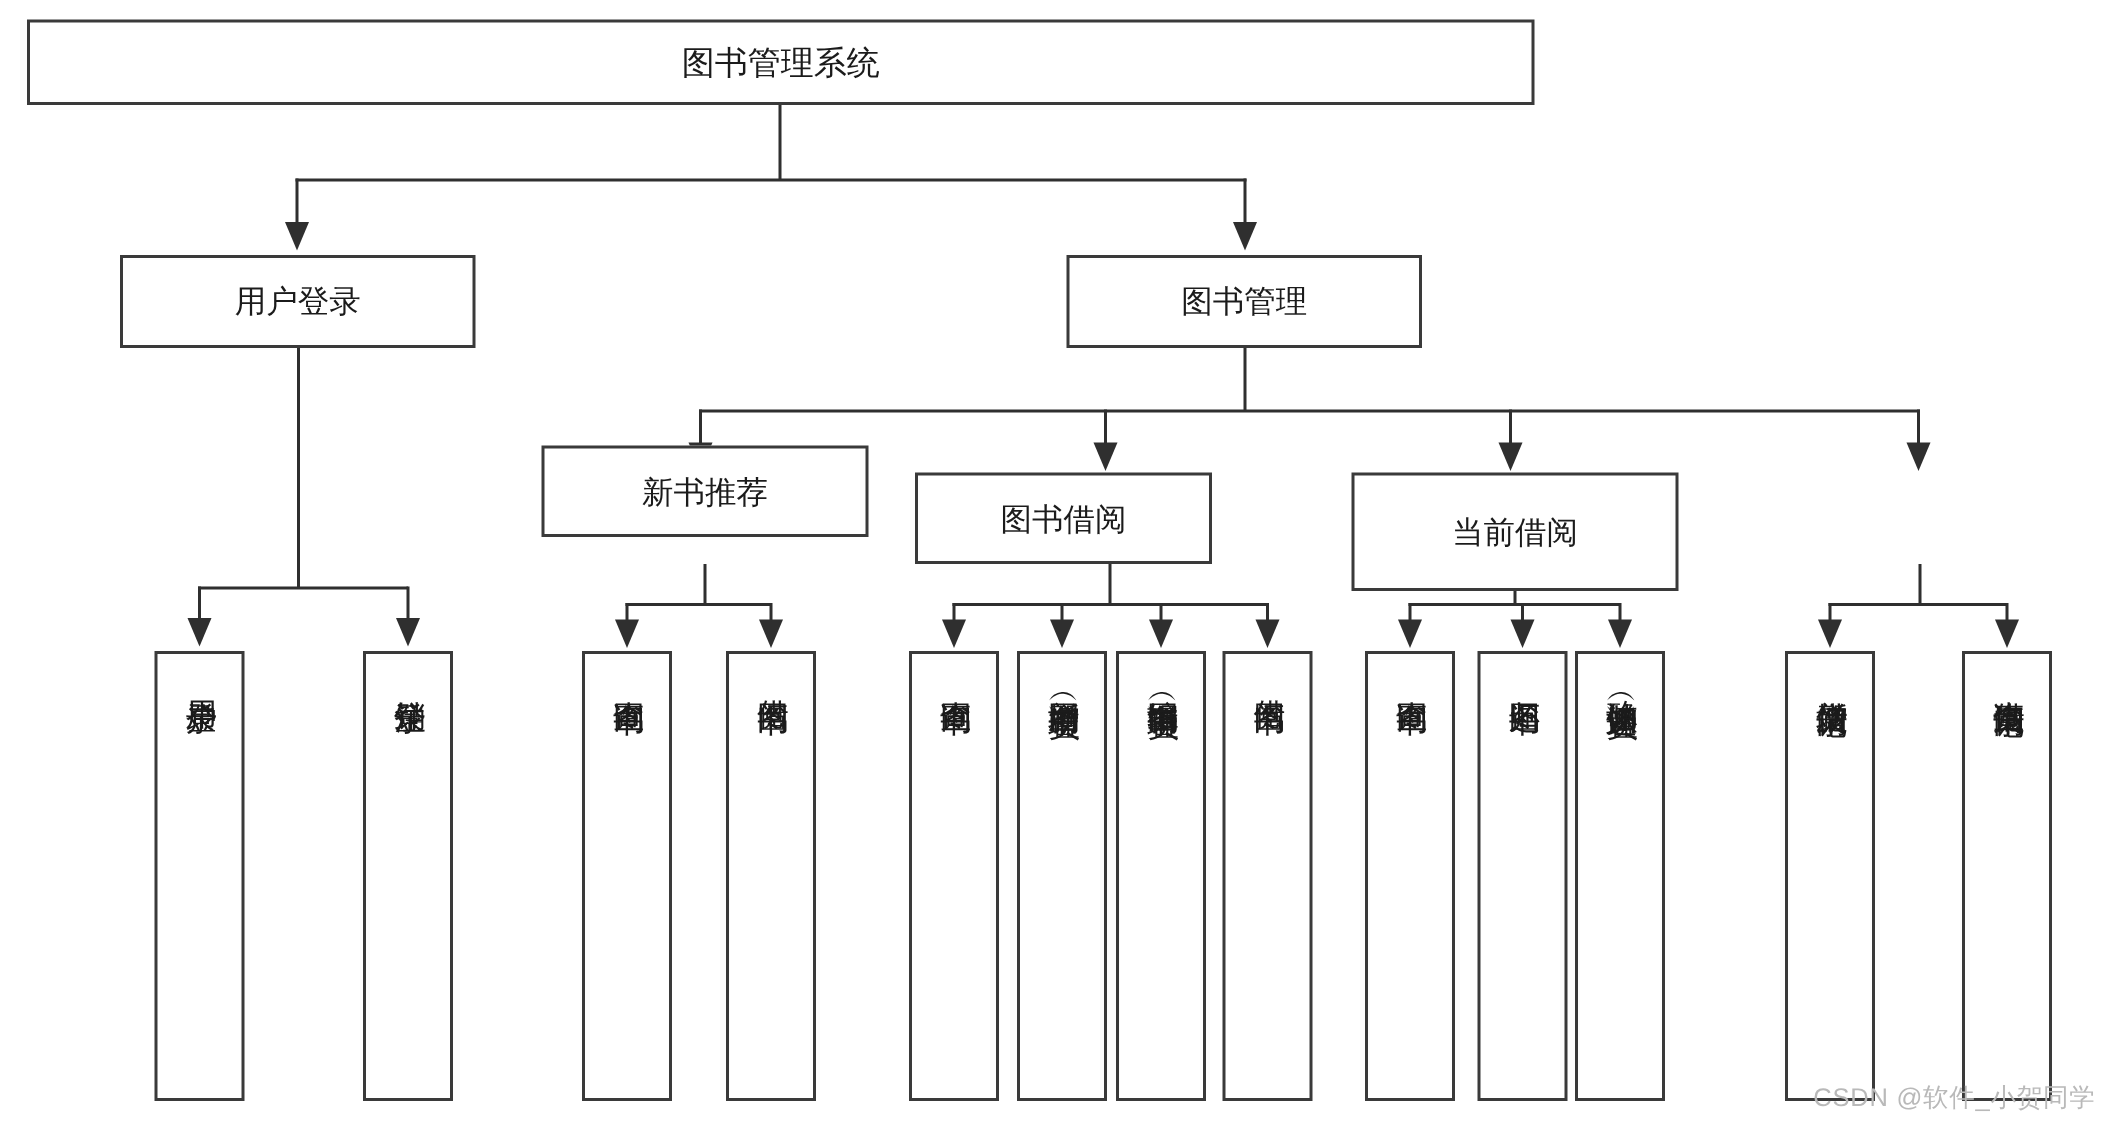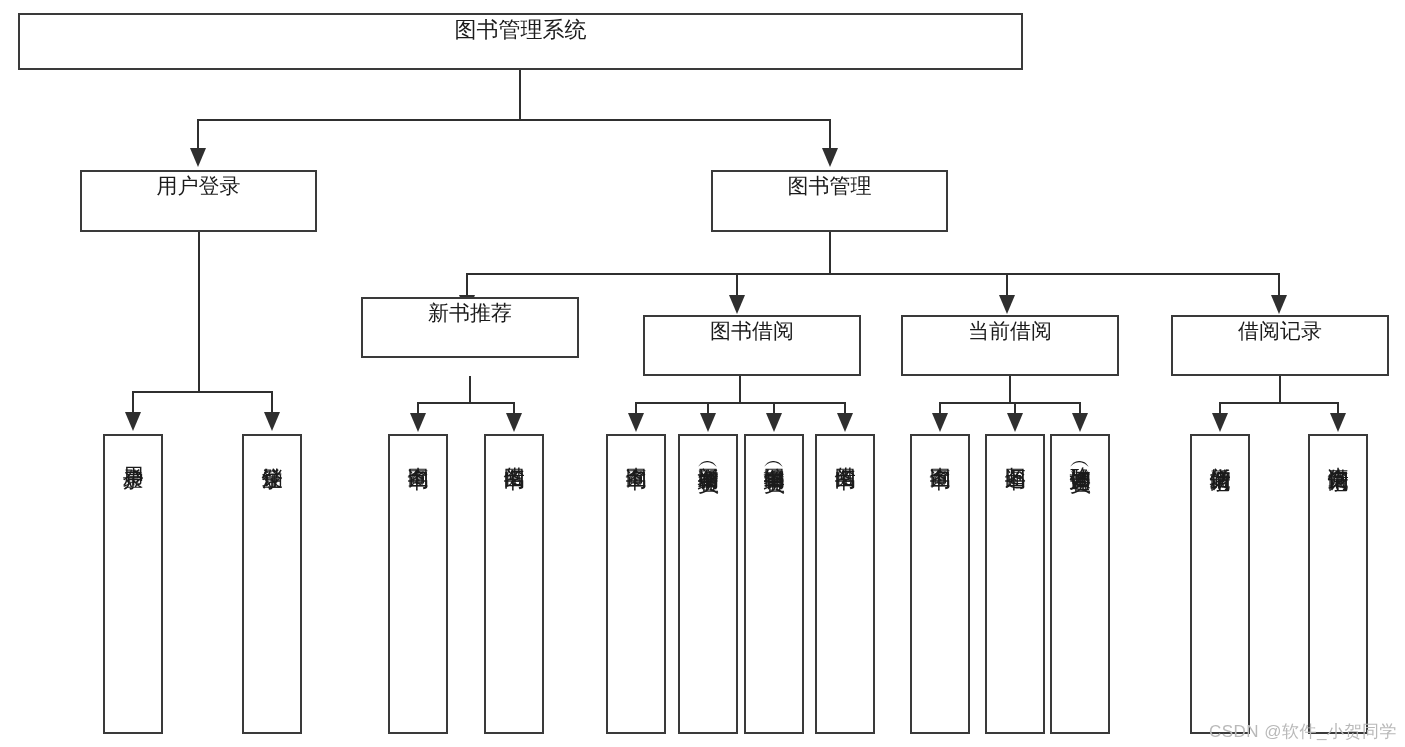--- a/index.html
+++ b/index.html
@@ -17,21 +17,21 @@
     background: #ffffff;
     overflow: hidden;
   }
   
   .node {
     position: absolute;
     box-sizing: border-box;
     background: #ffffff;
     border: 2px solid #3a3a3a;
     display: flex;
-    align-items: flex-start;
+    align-items: center;
     justify-content: center;
     color: #1b1b1b;
   }
   .node.root {
     font-size: 22px;
   }
   .node.level2 {
     font-size: 21px;
   }
   .node.level3 {
@@ -151,28 +151,25 @@
   <div class="node level2" style="left:80px; top:170px; width:237px; height:62px;">
     <span>用户登录</span>
   </div>
   <div class="node level2" style="left:711px; top:170px; width:237px; height:62px;font-family:Liberation Mono, monospace;">
     <span>图书管理</span>
   </div>
 
   <div class="node level3" style="left:361px; top:297px; width:218px; height:61px;">
     <span>新书推荐</span>
   </div>
-  <div class="node level3" style="left:643px; top:315px; width:218px; height:61px;">
+  <div class="node level3" style="left:610px; top:315px; width:198px; height:61px;">
     <span>图书借阅</span>
   </div>
-  <div class="node level3" style="left:901px; top:315px; width:218px; height:61px;">
+  <div class="node level3" style="left:901px; top:315px; width:218px; height:79px;">
     <span>当前借阅</span>
-  </div>
-  <div class="node level3" style="left:1171px; top:315px; width:218px; height:61px;">
-    <span>借阅记录</span>
   </div>
 
   <div class="node leaf" style="left:103px; top:434px; width:60px; height:300px;">
     <span class="vtext">用户登录</span>
   </div>
   <div class="node leaf" style="left:242px; top:434px; width:60px; height:300px;">
     <span class="vtext">注销登录</span>
   </div>
   <div class="node leaf" style="left:388px; top:434px; width:60px; height:300px;">
     <span class="vtext">查询图书</span>

